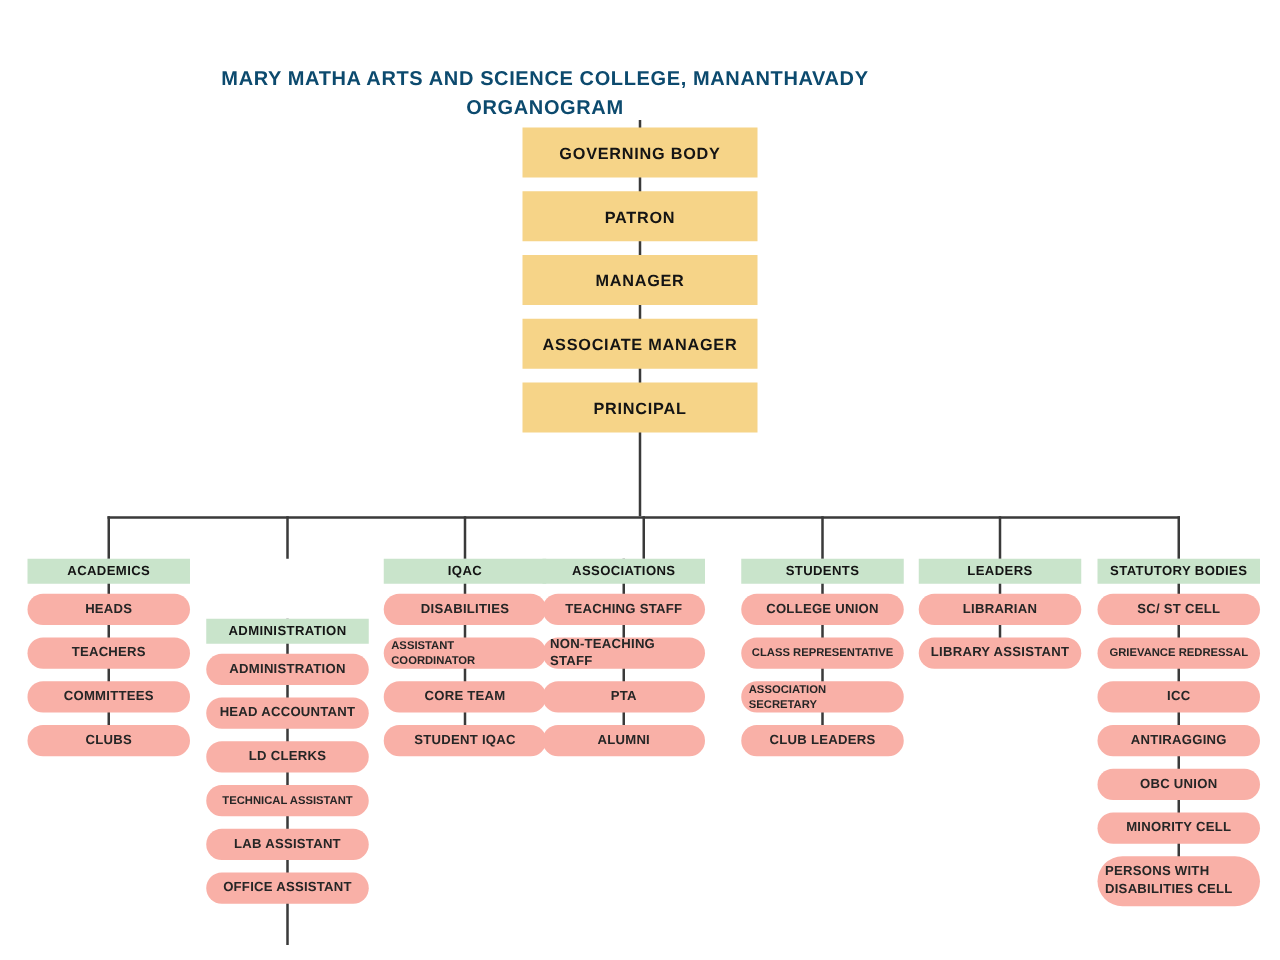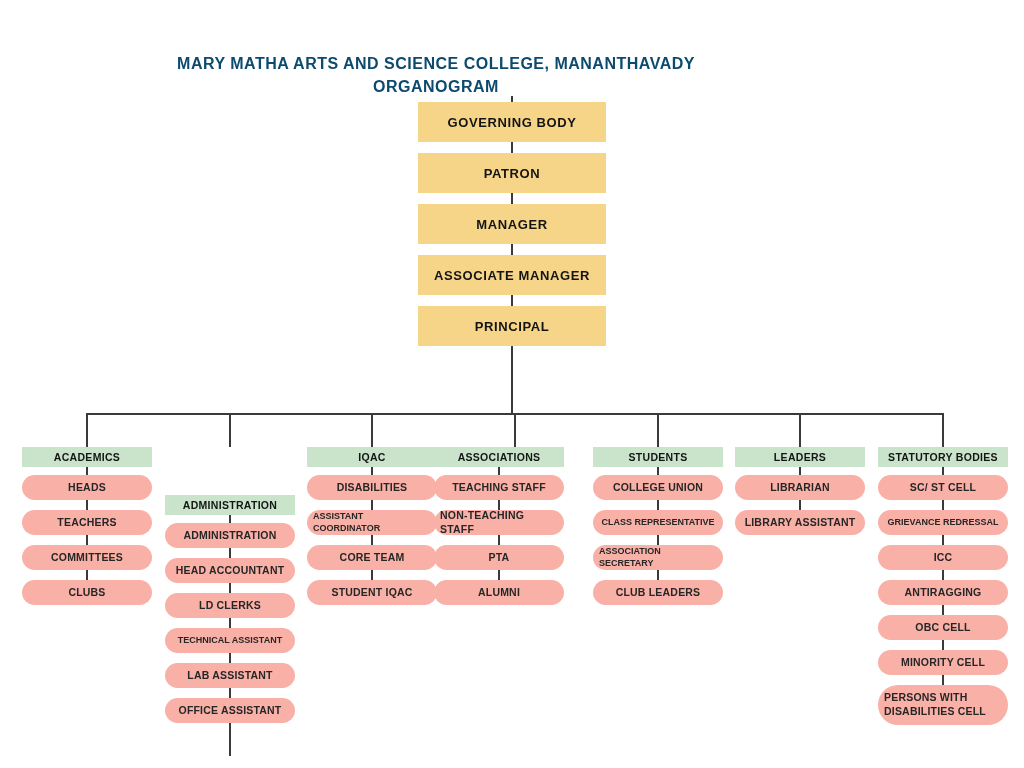--- a/index.html
+++ b/index.html
@@ -115,21 +115,21 @@
         <div class="pill">LIBRARIAN</div>
         <div class="pill">LIBRARY ASSISTANT</div>
       </div>
       <div class="col" style="left: 878px;">
         <div class="cline col-line" style="height: 268px;"></div>
         <div class="col-header">STATUTORY BODIES</div>
         <div class="pill">SC/ ST CELL</div>
         <div class="pill small">GRIEVANCE REDRESSAL</div>
         <div class="pill">ICC</div>
         <div class="pill">ANTIRAGGING</div>
-        <div class="pill">OBC CELL</div>
+        <div class="pill">OBC UNION</div>
         <div class="pill">MINORITY CELL</div>
         <div class="pill tall">PERSONS WITH DISABILITIES CELL</div>
       </div>
     </div>
 
 <div class="cline" style="left: 86.25px; top: 413px; width: 1.5px; height: 34px;"></div>
     <div class="cline" style="left: 229.25px; top: 413px; width: 1.5px; height: 34px;"></div>
     <div class="cline" style="left: 371.25px; top: 413px; width: 1.5px; height: 34px;"></div>
     <div class="cline" style="left: 514.25px; top: 413px; width: 1.5px; height: 34px;"></div>
     <div class="cline" style="left: 657.25px; top: 413px; width: 1.5px; height: 34px;"></div>

